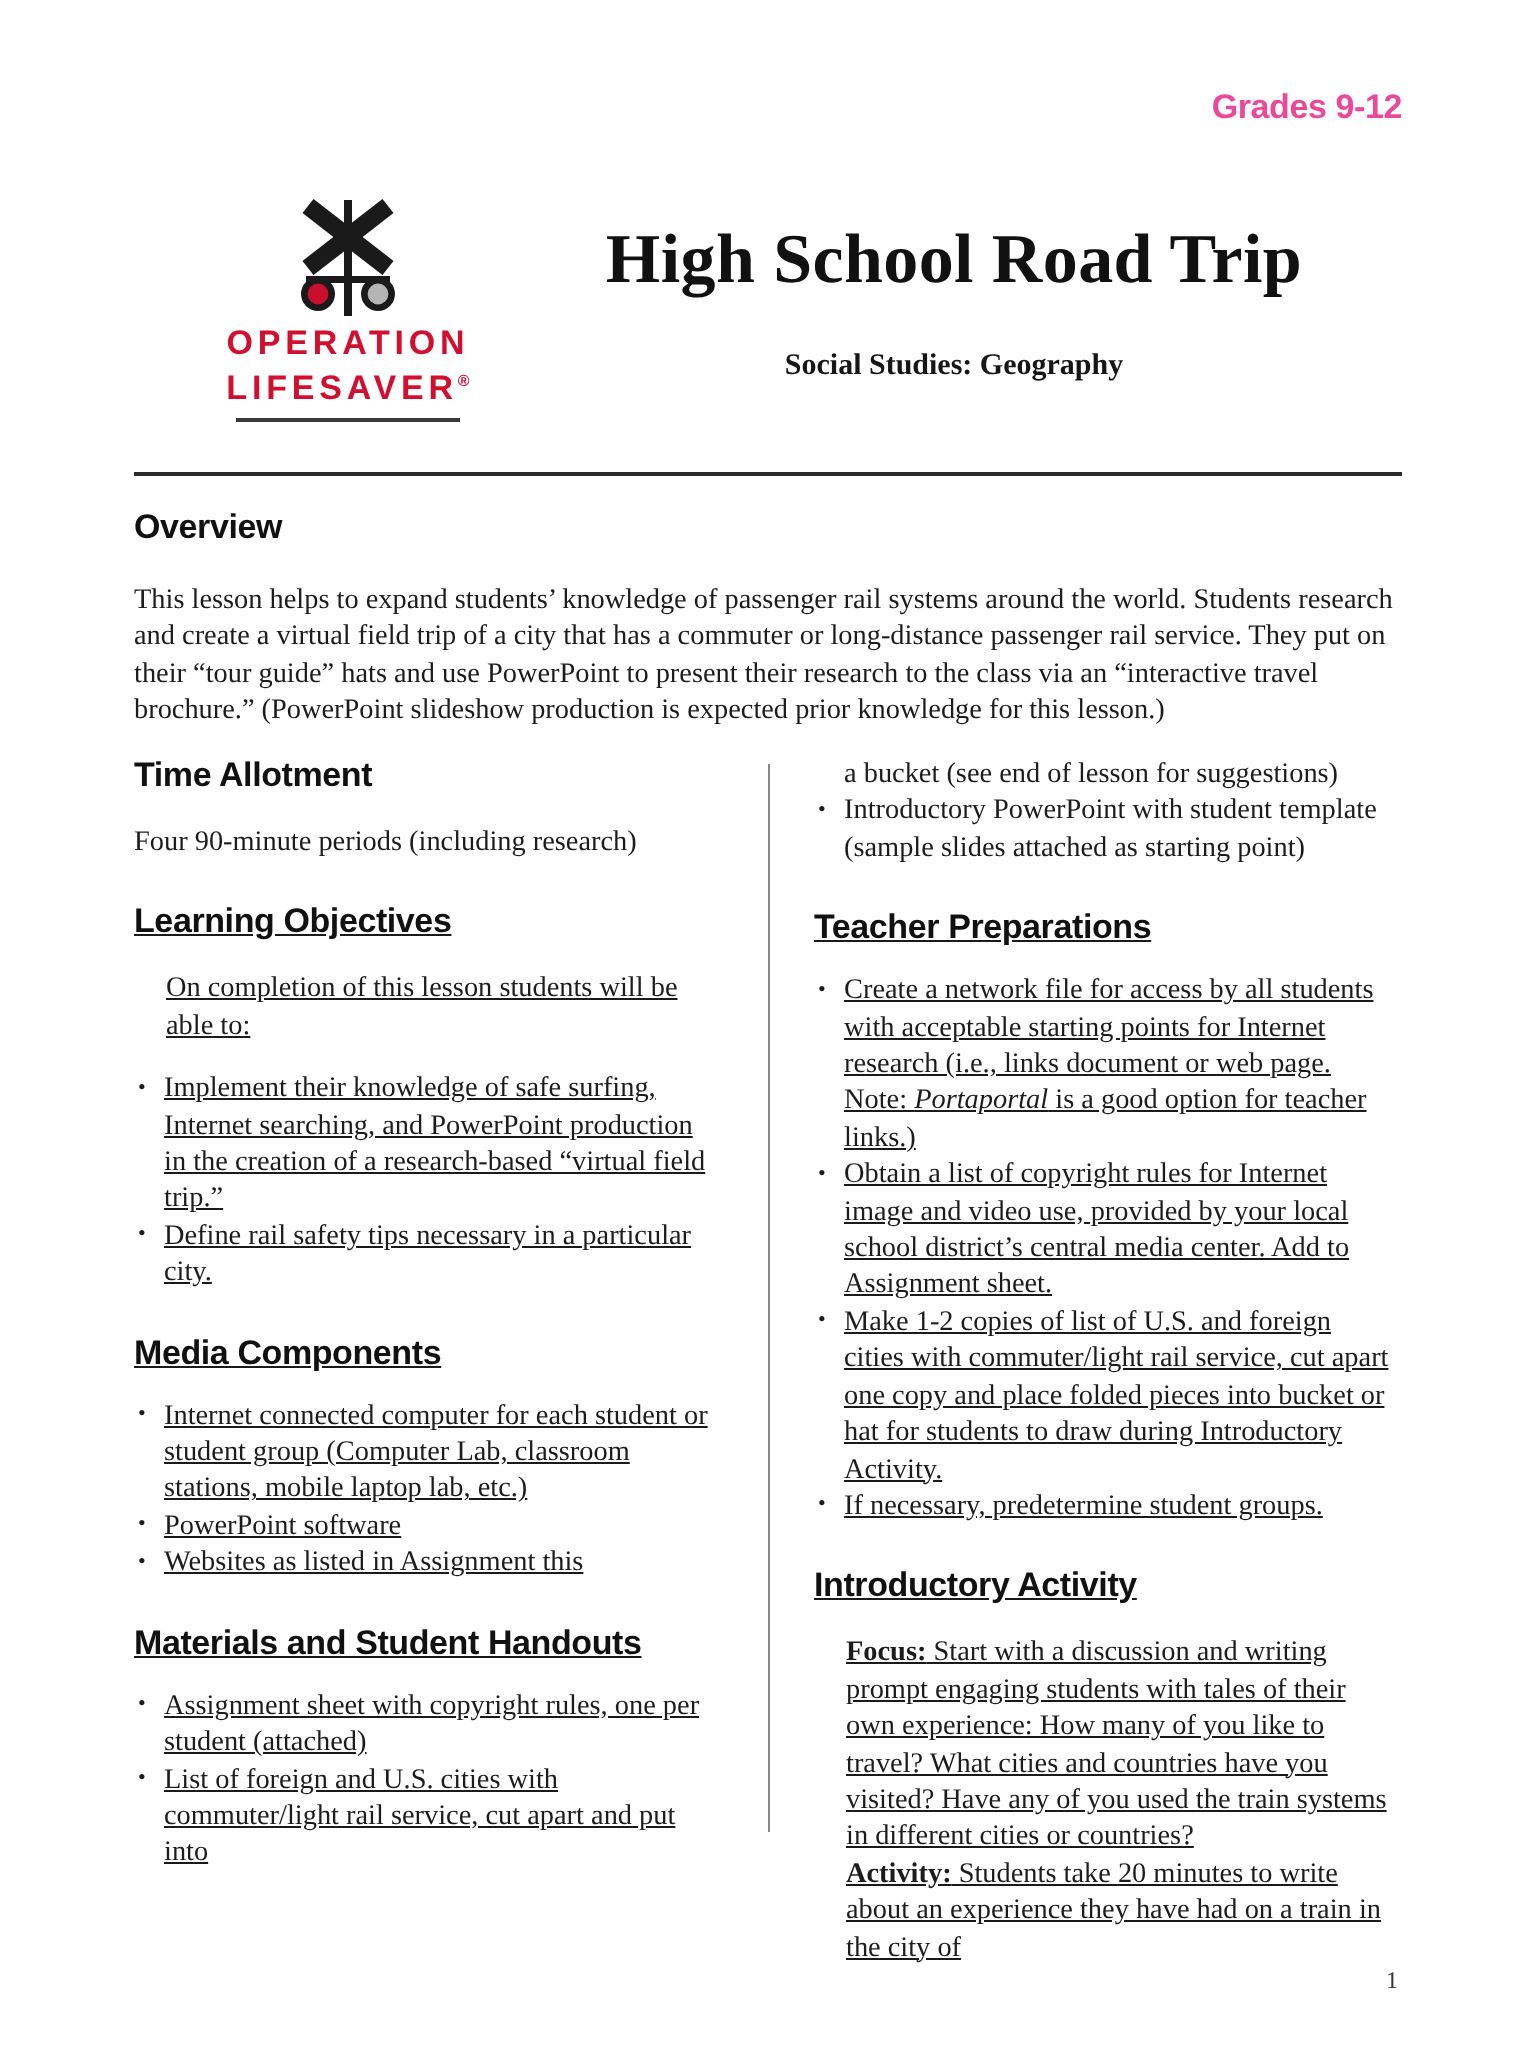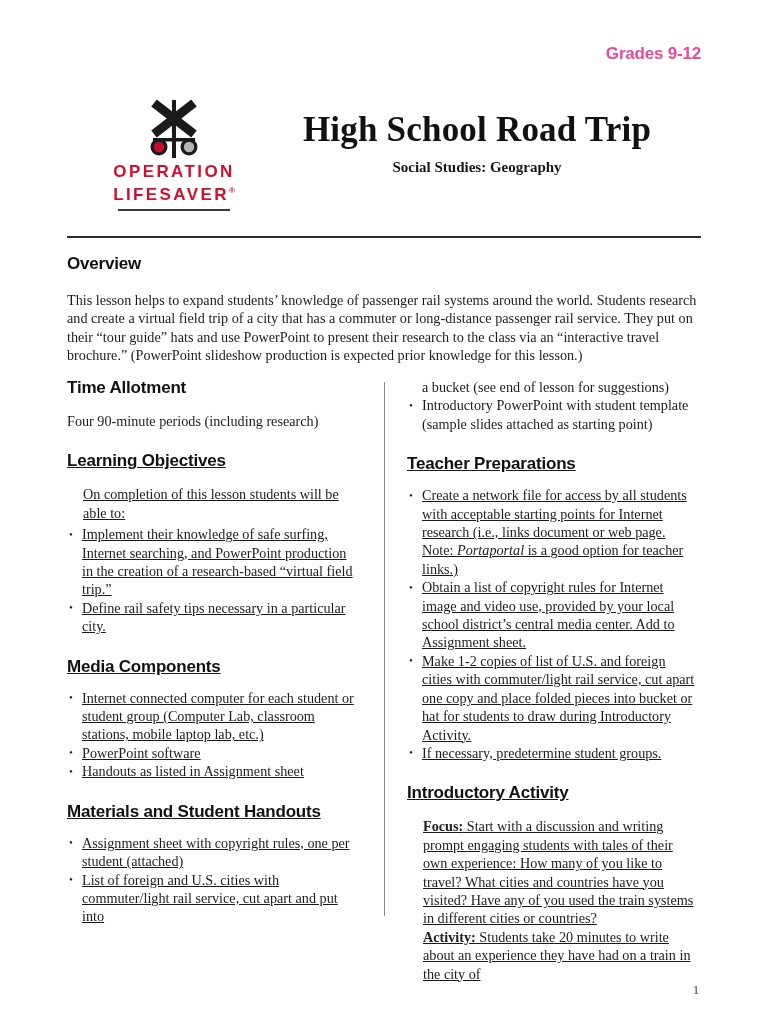--- a/index.html
+++ b/index.html
@@ -96,21 +96,21 @@
     line-height: 40px;
     color: #111111;
     letter-spacing: 0.2px;
   }
   .doc-subtitle {
     font-family: "Liberation Serif", "DejaVu Serif", serif;
     font-weight: bold;
     font-size: 15px;
     line-height: 18px;
     color: #161616;
-    margin-top: 8px;
+    margin-top: 24px;
   }
 
   .header-rule {
     position: absolute;
     left: 67px;
     top: 236px;
     width: 634px;
     height: 2px;
     background: #2b2b2b;
   }
@@ -172,21 +172,21 @@
   .blk { margin-bottom: 0; }
   .blk + .blk { margin-top: 21px; text-decoration: underline; }
 
   .blk .body { margin-top: 14px; }
 
   ul.bullets {
     list-style: none;
     margin: 12px 0 0 0;
     padding: 0;
   }
-  ul.bullets.tight { margin-top: 3px; }
+  ul.bullets.tight { margin-top: 13px; }
   ul.bullets li {
     position: relative;
     padding-left: 15px;
     font-family: "Liberation Serif", "DejaVu Serif", serif;
     font-size: 14.2px;
     line-height: 18.4px;
     color: #1c1c1c;
     margin-bottom: 0px;
   }
   ul.bullets li::before {
@@ -284,21 +284,21 @@
           <li>Implement their knowledge of safe surfing, Internet searching, and PowerPoint production in the creation of a research-based “virtual field trip.”</li>
           <li>Define rail safety tips necessary in a particular city.</li>
         </ul>
       </div>
 
       <div class="blk">
         <h2 class="section-h">Media Components</h2>
         <ul class="bullets">
           <li>Internet connected computer for each student or student group (Computer Lab, classroom stations, mobile laptop lab, etc.)</li>
           <li>PowerPoint software</li>
-          <li>Handouts as listed in Assignment sheet</li>
+          <li>Websites as listed in Assignment this</li>
         </ul>
       </div>
 
       <div class="blk">
         <h2 class="section-h">Materials and Student Handouts</h2>
         <ul class="bullets">
           <li>Assignment sheet with copyright rules, one per student (attached)</li>
           <li>List of foreign and U.S. cities with commuter/light rail service, cut apart and put into</li>
         </ul>
       </div>

